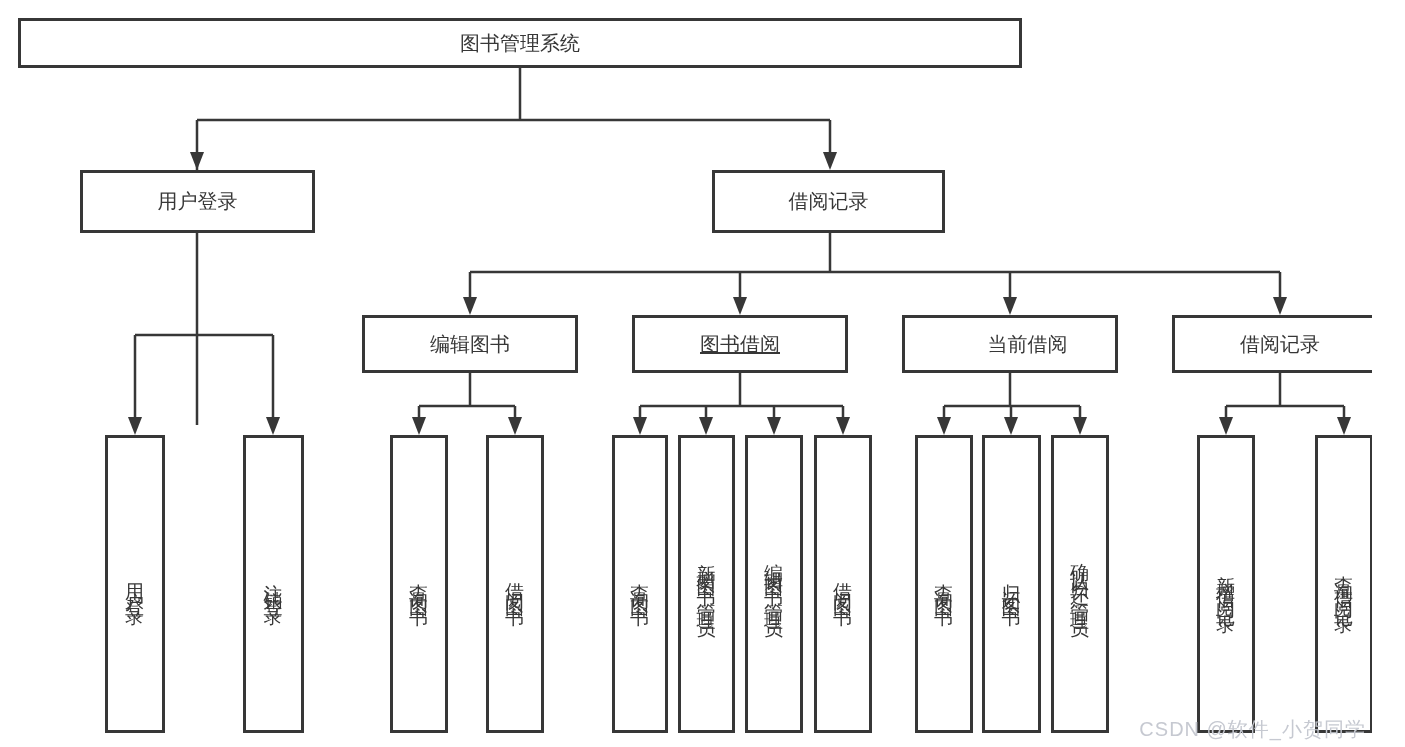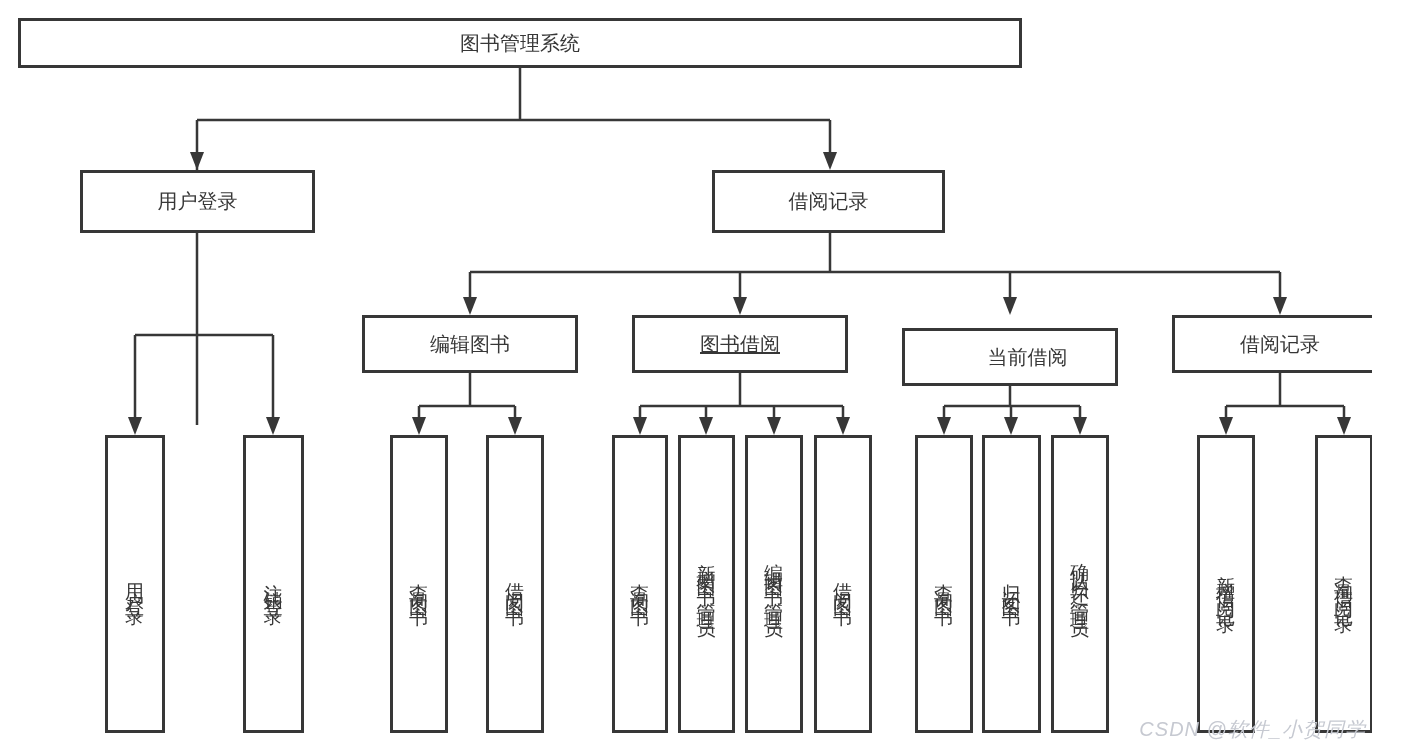--- a/index.html
+++ b/index.html
@@ -42,21 +42,20 @@
   }
   .watermark {
     position: absolute;
     right: 6px;
     bottom: 4px;
     font-size: 20px;
     letter-spacing: 1px;
     color: var(--watermark, #c6c9d1);
     z-index: 3;
     pointer-events: none;
-    font-style: italic;
   }
 </style>
 </head>
 <body>
 
 <div id="canvas">
 
   <svg id="connectors" viewBox="0 0 1405 747" xmlns="http://www.w3.org/2000/svg">
 
     <path fill="none" stroke="currentColor" stroke-width="2.5" d="
@@ -91,21 +90,21 @@
     </g>
   </svg>
 
   <div class="box" style="left:18px; top:18px; width:1004px; height:50px;">图书管理系统</div>
 
   <div class="box" style="left:80px; top:170px; width:235px; height:63px;">用户登录</div>
   <div class="box" style="left:712px; top:170px; width:233px; height:63px;">借阅记录</div>
 
   <div class="box" style="left:362px; top:315px; width:216px; height:58px;">编辑图书</div>
   <div class="box" style="left:632px; top:315px; width:216px; height:58px;text-decoration:underline;">图书借阅</div>
-  <div class="box" style="left:902px; top:328px; width:216px; height:58px;padding-left:35px;">当前借阅</div>
+  <div class="box" style="left:902px; top:315px; width:216px; height:58px;padding-left:35px;">当前借阅</div>
   <div class="box" style="left:1172px; top:315px; width:216px; height:58px;">借阅记录</div>
 
   <div class="box leaf" style="left:105px; width:60px;">
     <span class="vtext">用户登录</span>
   </div>
   <div class="box leaf" style="left:243px; width:61px;">
     <span class="vtext">注销登录</span>
   </div>
 
   <div class="box leaf" style="left:390px; width:58px;">

